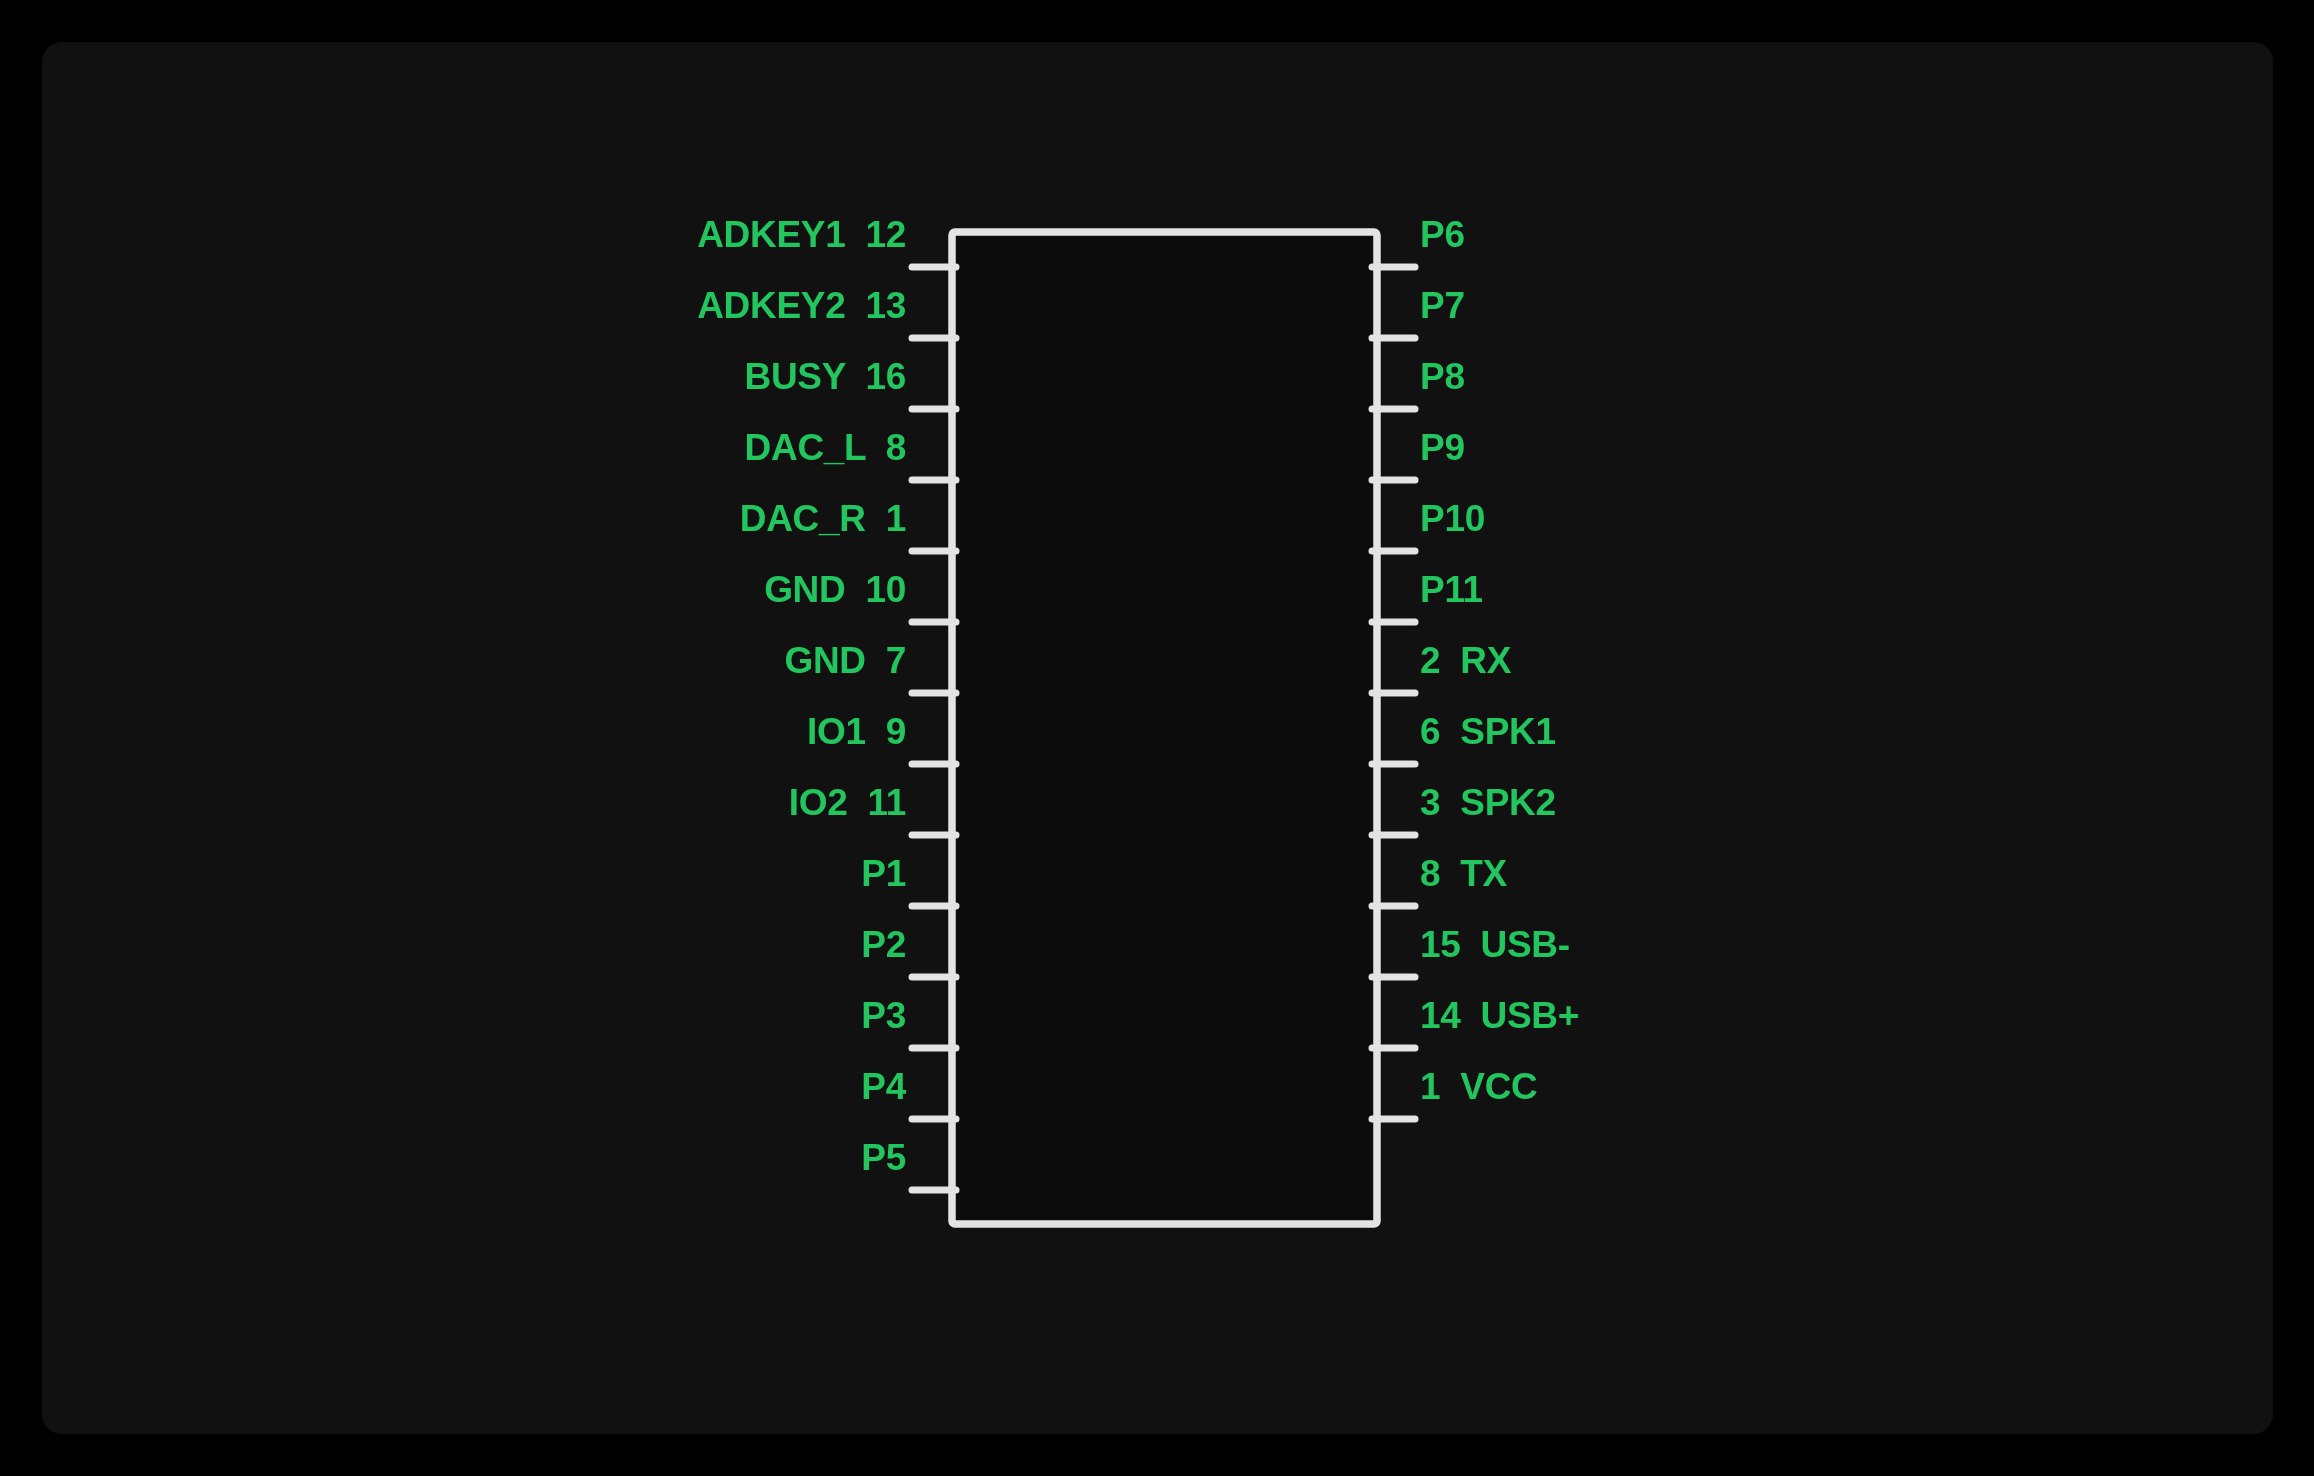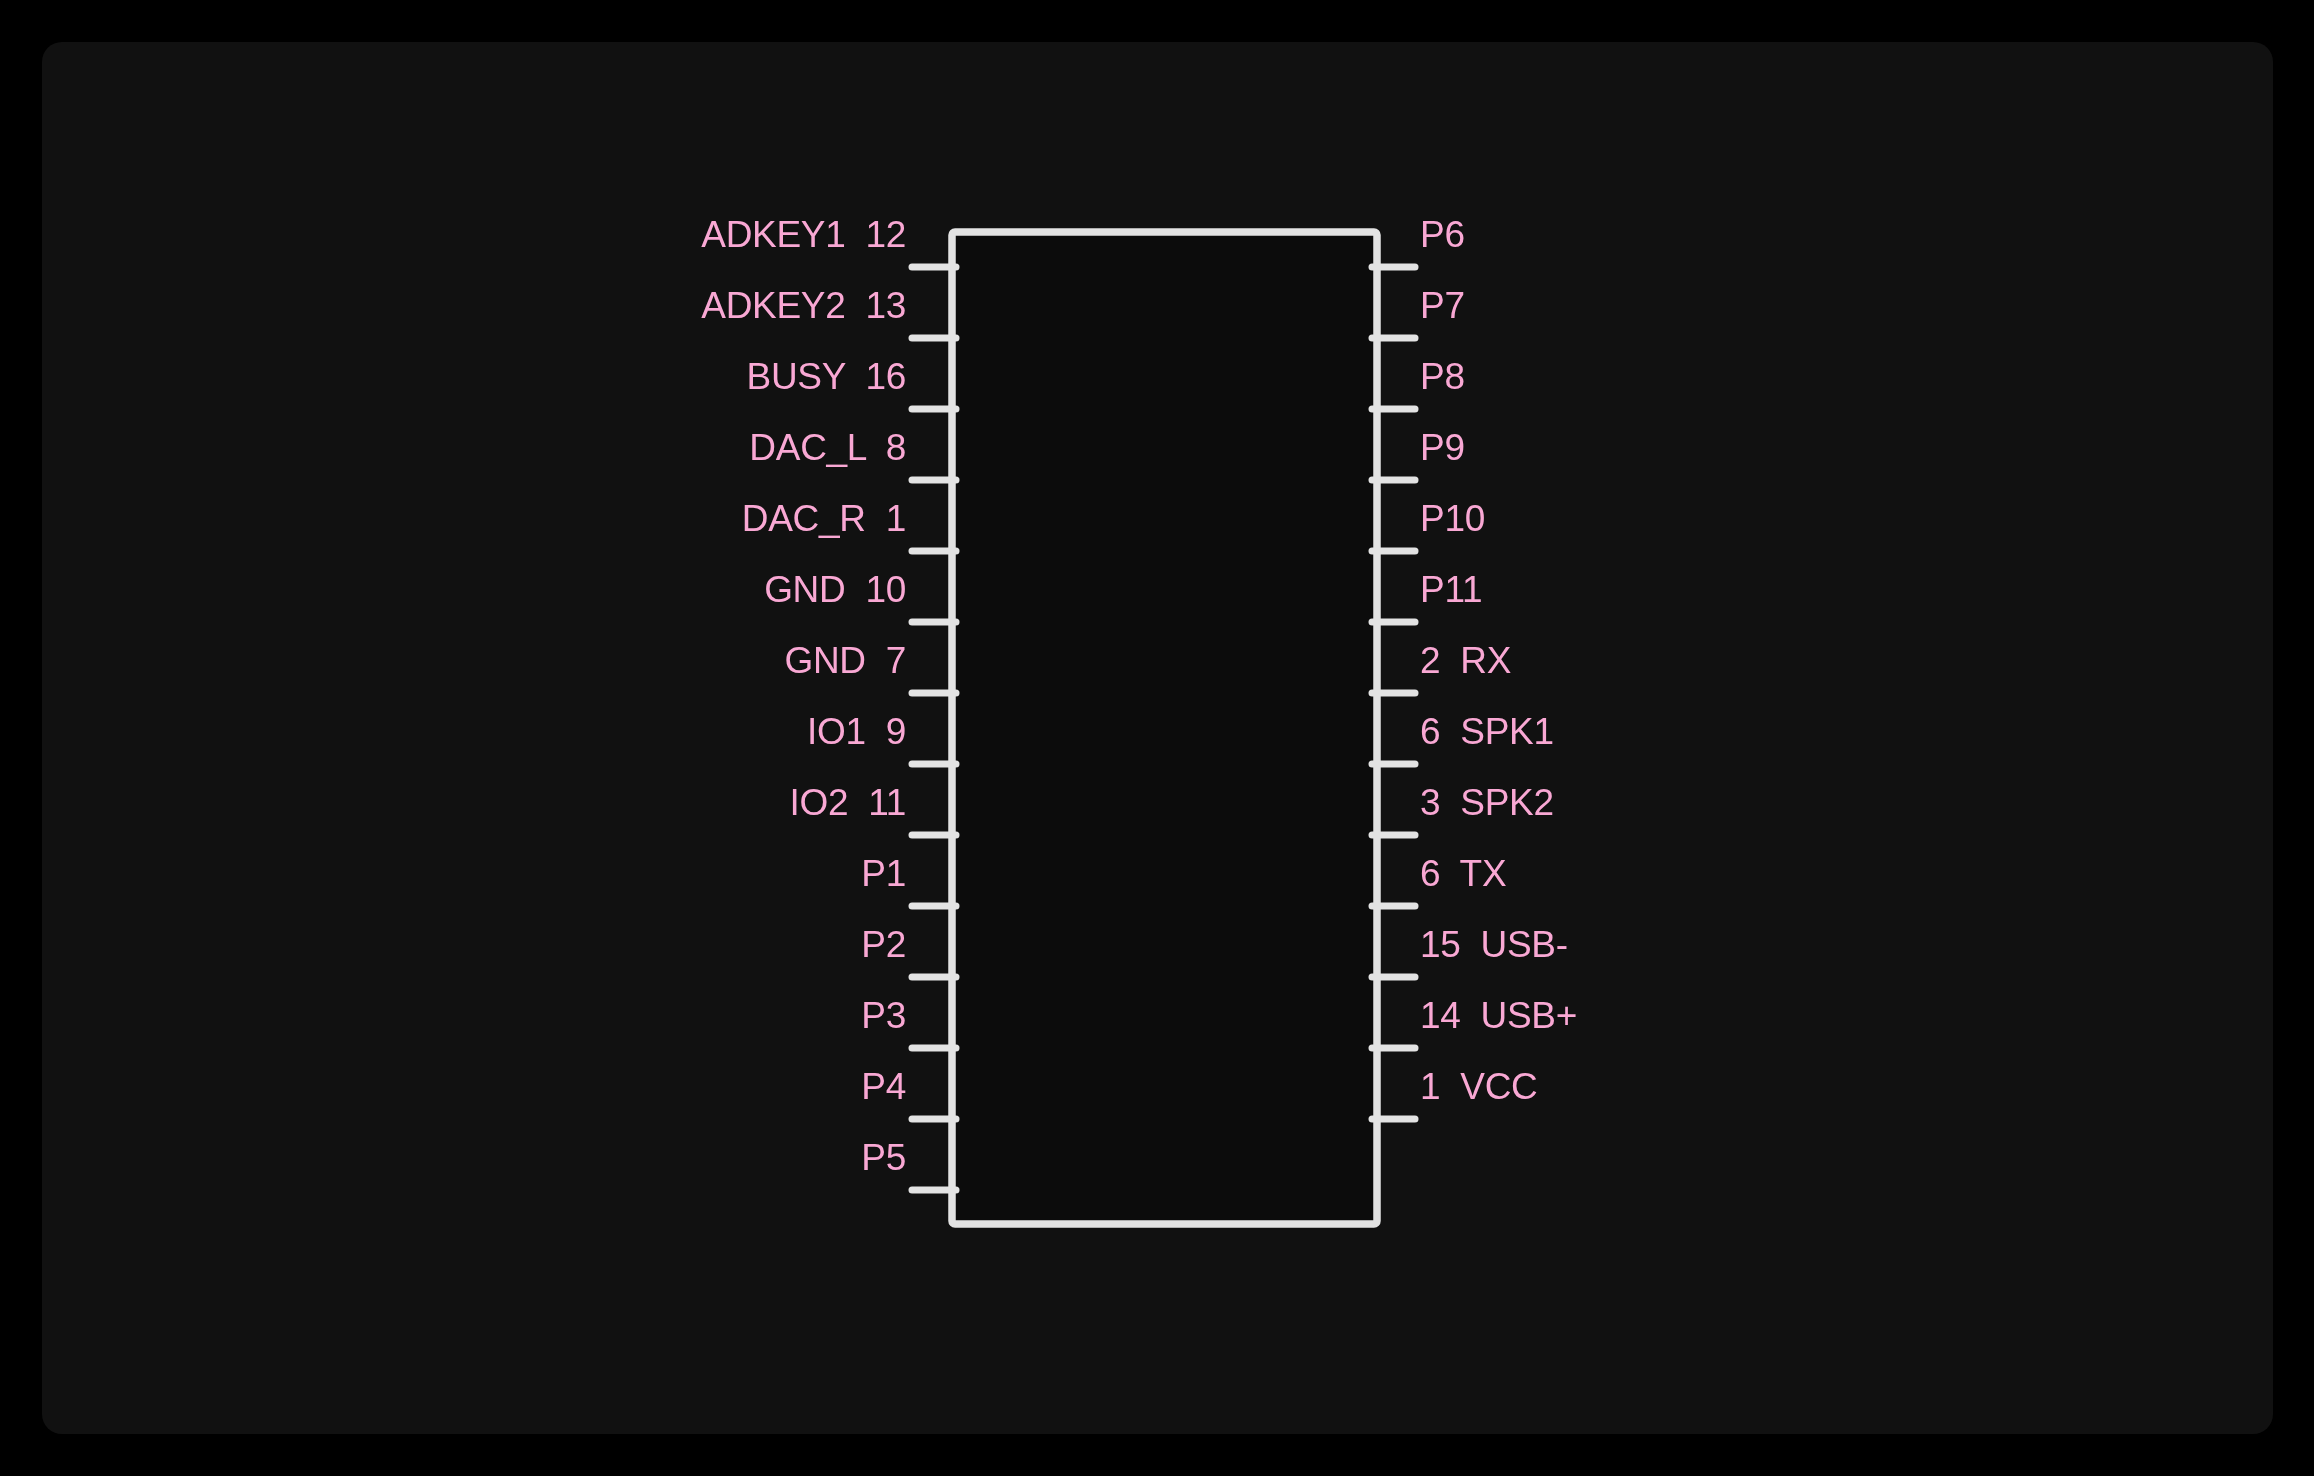--- a/index.html
+++ b/index.html
@@ -37,24 +37,24 @@
   .stub {
     stroke: #e3e3e3;
     stroke-width: 7;
     stroke-linecap: round;
   }
   .lbl {
     position: absolute;
     height: 38px;
     line-height: 38px;
     font-size: 37px;
-    font-weight: 400;
+    font-weight: 700;
     letter-spacing: -0.3px;
     word-spacing: 10px;
-    color: #f9a8d4;
+    color: #22c55e;
     white-space: pre;
   }
   .lbl.l {
     right: 1408px;
     text-align: right;
   }
   .lbl.r {
     left: 1420px;
     text-align: center;
   }
@@ -117,18 +117,18 @@
 
   <div class="lbl r" style="top:216px">P6</div>
   <div class="lbl r" style="top:287px">P7</div>
   <div class="lbl r" style="top:358px">P8</div>
   <div class="lbl r" style="top:429px">P9</div>
   <div class="lbl r" style="top:500px">P10</div>
   <div class="lbl r" style="top:571px">P11</div>
   <div class="lbl r" style="top:642px">2 RX</div>
   <div class="lbl r" style="top:713px">6 SPK1</div>
   <div class="lbl r" style="top:784px">3 SPK2</div>
-  <div class="lbl r" style="top:855px">6 TX</div>
+  <div class="lbl r" style="top:855px">8 TX</div>
   <div class="lbl r" style="top:926px">15 USB-</div>
   <div class="lbl r" style="top:997px">14 USB+</div>
   <div class="lbl r" style="top:1068px">1 VCC</div>
 
 </div>
 
 </body></html>

